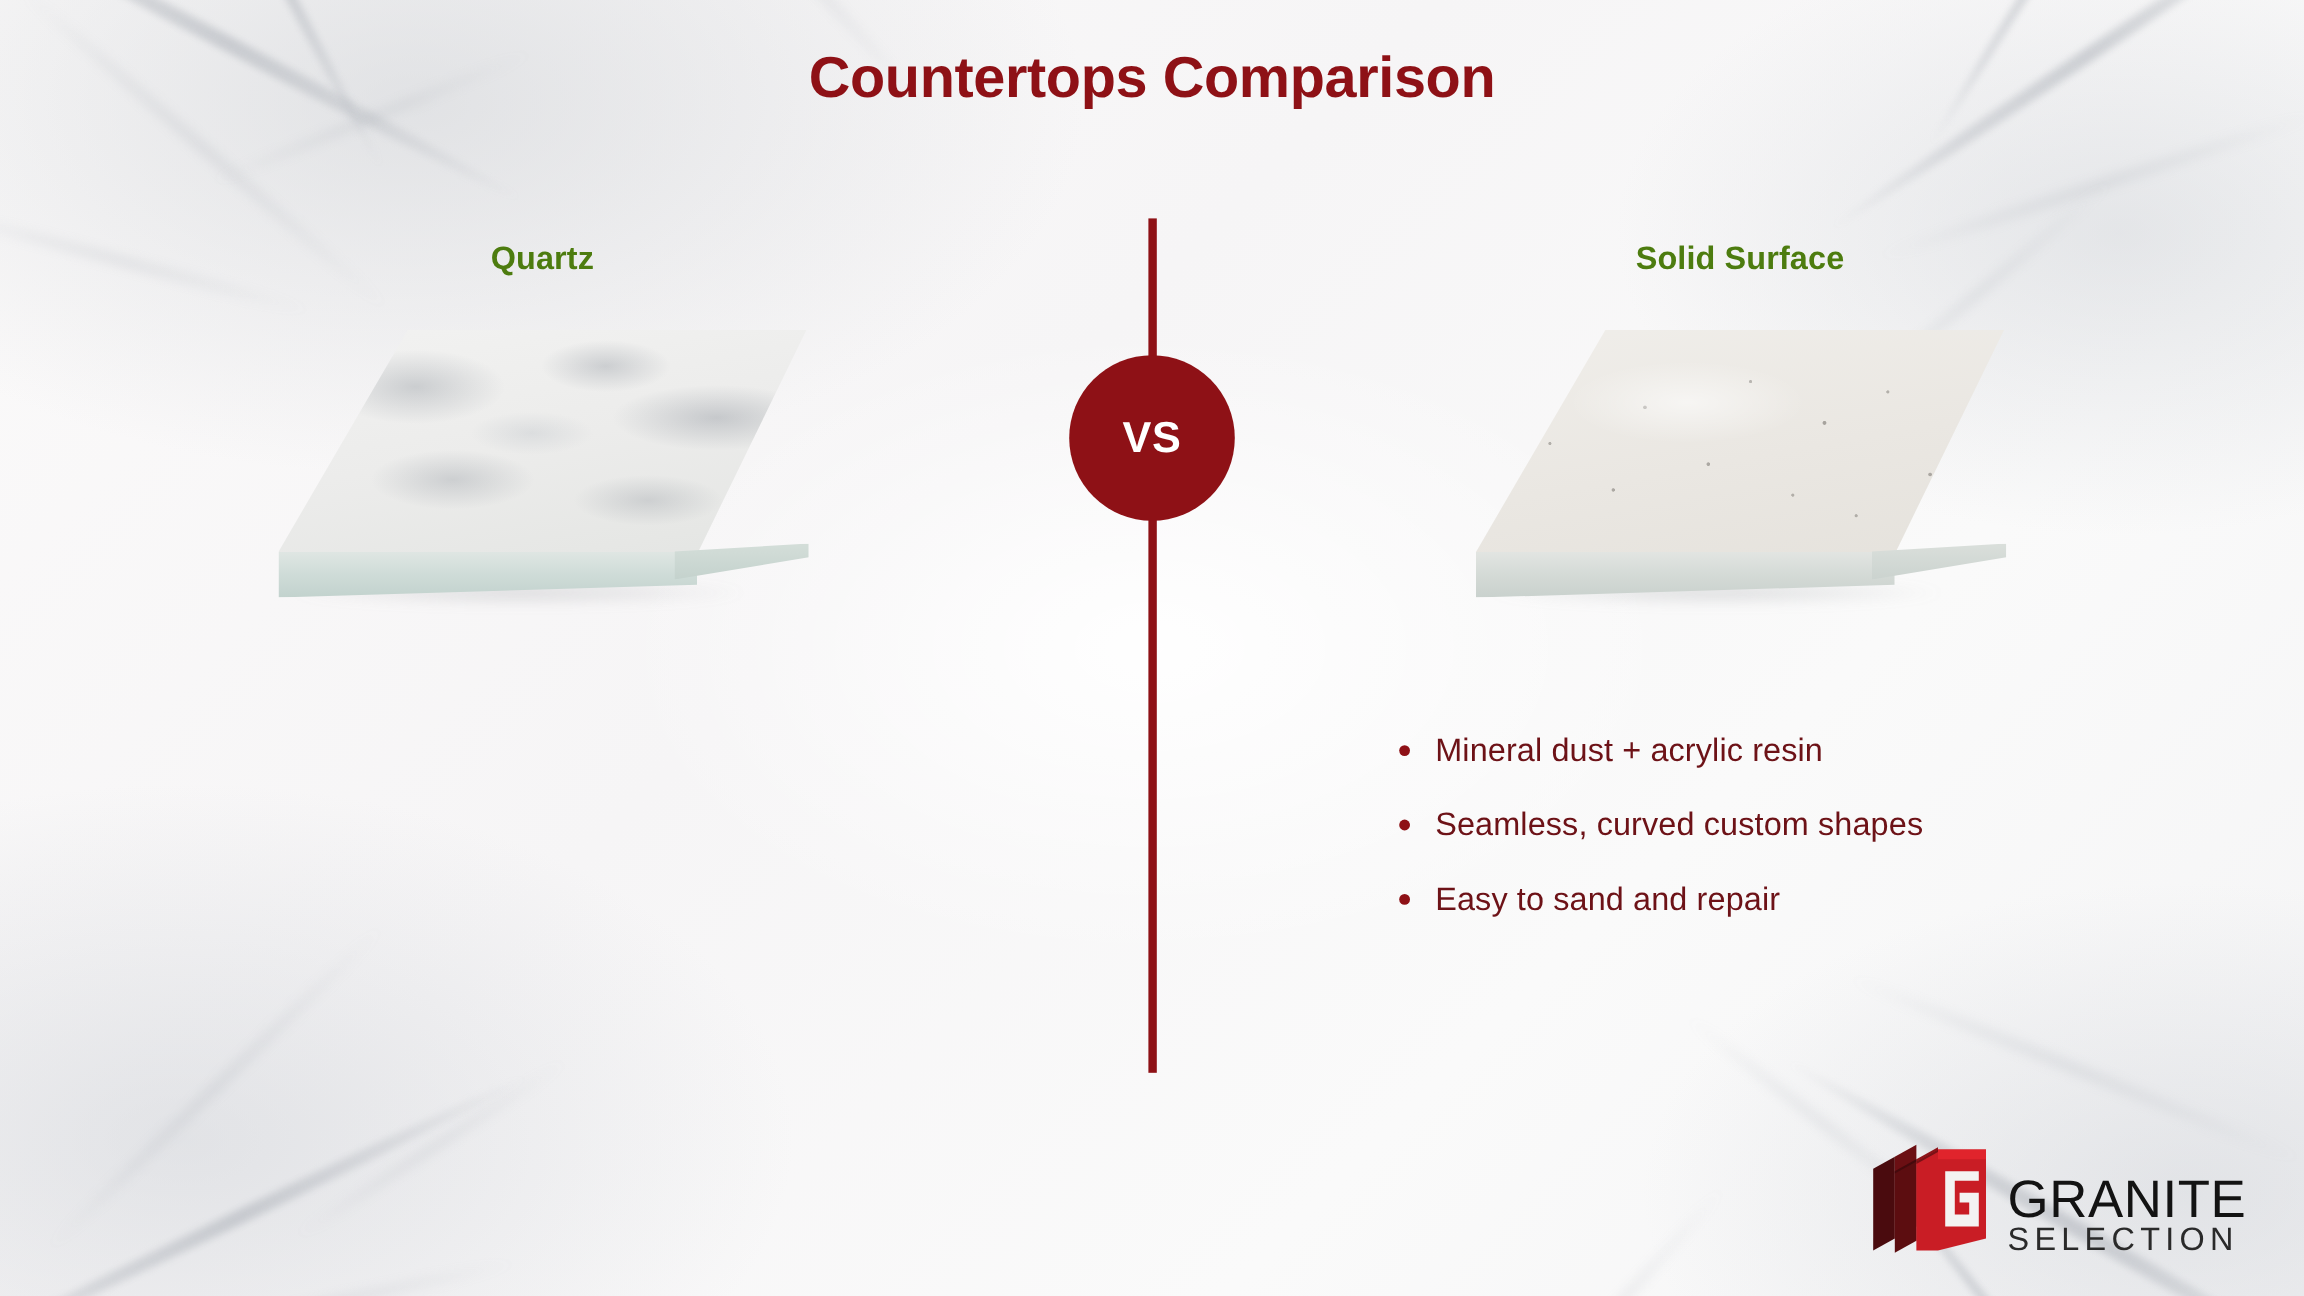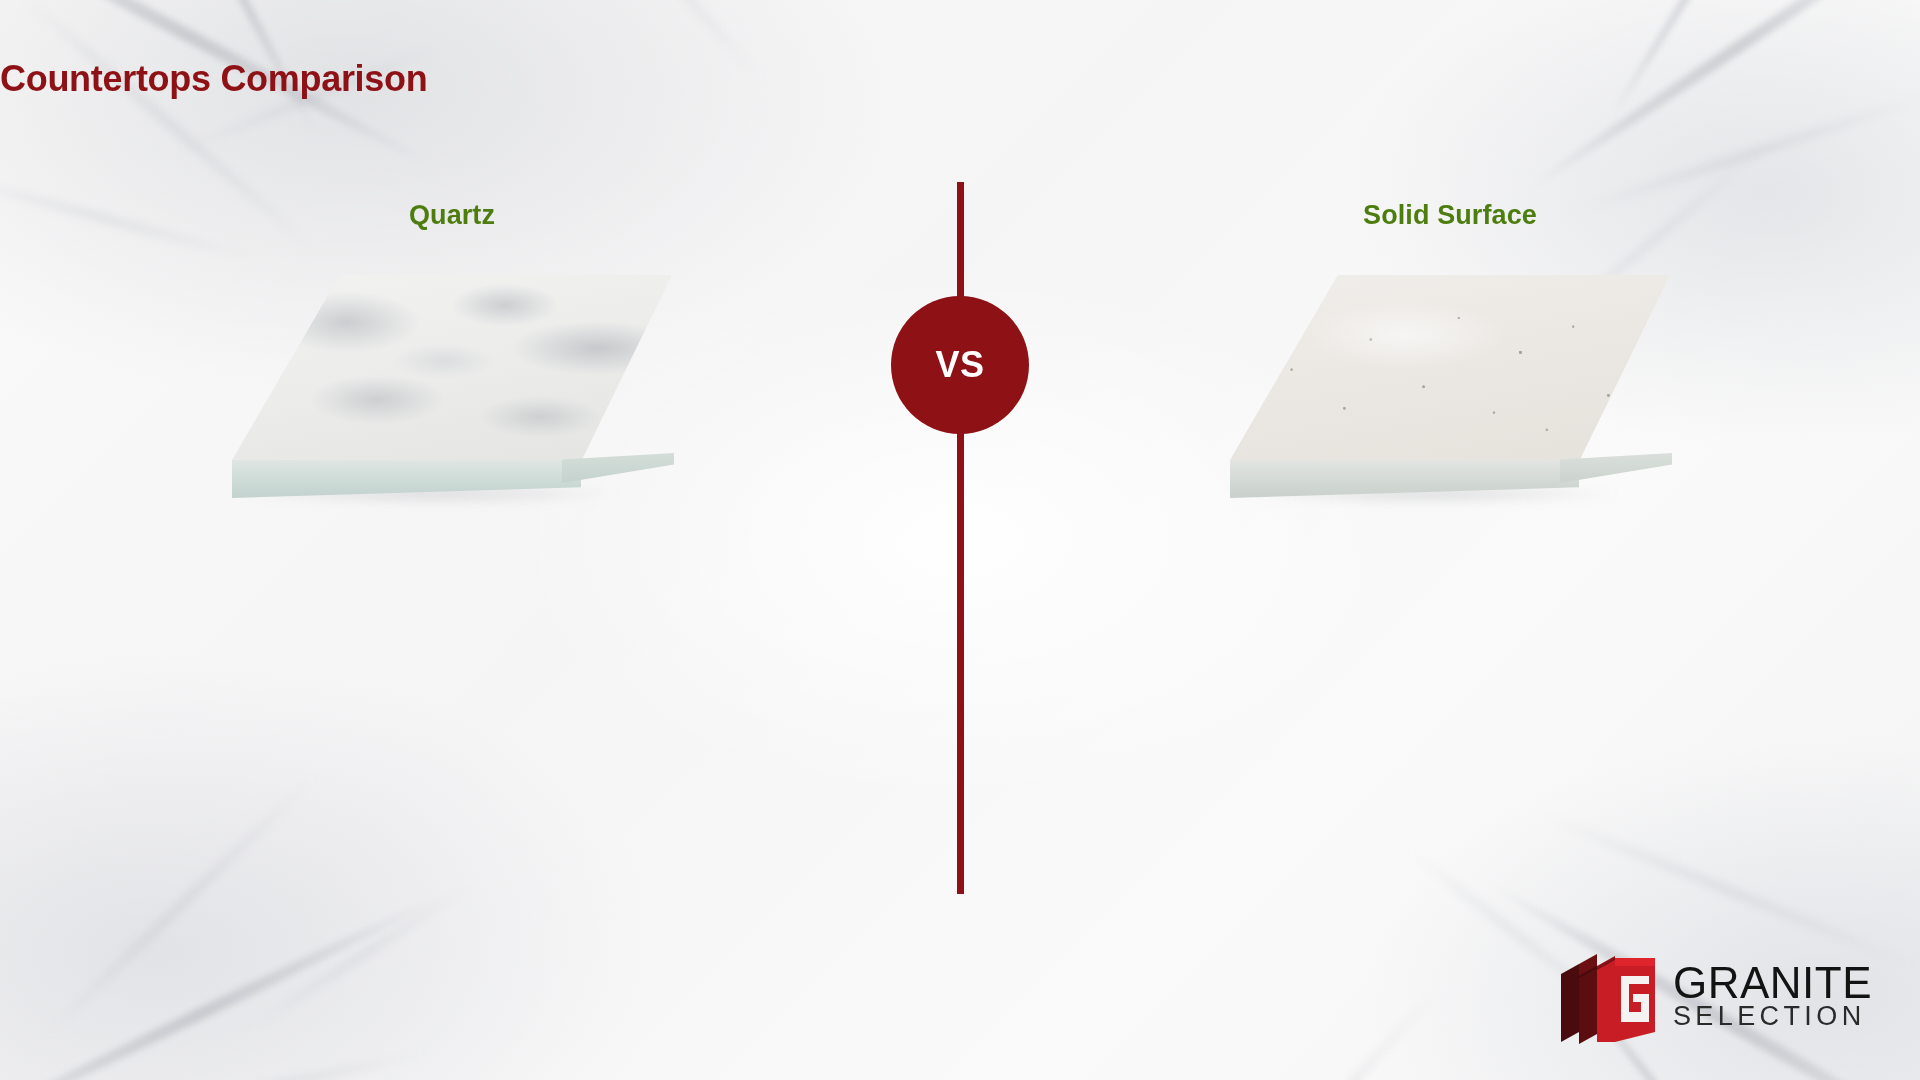--- a/index.html
+++ b/index.html
@@ -56,23 +56,23 @@
   .v15 { right:-20px; bottom:185px; width:420px; height:8px;  transform:rotate(22deg); }
   .v16 { right:90px;  bottom:-15px; width:340px; height:7px;  transform:rotate(52deg); }
   .v17 { right:250px; bottom:140px; width:300px; height:6px;  transform:rotate(38deg); }
 
   .v18 { left:520px;  top:-25px;  width:300px; height:6px; transform:rotate(48deg); }
   .v19 { right:430px; bottom:-20px; width:300px; height:6px; transform:rotate(-48deg); }
 
   
   .title {
     position:absolute;
-    top:58px; left:0; right:0;
-    text-align:left;
-    font-size:36px;
+    top:38px; left:0; right:0;
+    text-align:center;
+    font-size:48px;
     font-weight:bold;
     letter-spacing:-0.3px;
     color:#8e1116;
   }
 
   
   .column { position:absolute; top:200px; width:760px; }
   .column.left  { left:72px; }
   .column.right { left:1070px; }
 
@@ -214,21 +214,21 @@
     font-size:36px;
     font-weight:bold;
     letter-spacing:0.5px;
   }
 
   
   .logo {
     position:absolute;
     right:48px; bottom:34px;
     display:flex;
-    align-items:center;
+    align-items:flex-end;
     gap:16px;
   }
   .logo-mark { width:98px; height:100px; display:block; }
   .logo-text { display:flex; flex-direction:column; line-height:0.93; }
   .logo-text .l1 {
     font-size:44px;
     letter-spacing:0.5px;
     color:#131313;
     font-weight:400;
   }
@@ -286,20 +286,34 @@
 
     <div class="slab-wrap">
       <div class="slab solid">
         <div class="shadow"></div>
         <div class="top"></div>
         <div class="edge-front"></div>
         <div class="edge-side"></div>
       </div>
     </div>
 
+    <ul class="bullets">
+      <li>
+        <span class="dot"></span>
+        <span>Mineral dust + acrylic resin</span>
+      </li>
+      <li>
+        <span class="dot"></span>
+        <span>Seamless, curved custom shapes</span>
+      </li>
+      <li>
+        <span class="dot"></span>
+        <span>Easy to sand and repair</span>
+      </li>
+    </ul>
   </section>
 
   <div class="divider"></div>
   <div class="vs-badge">VS</div>
 
   <div class="logo">
     <svg class="logo-mark" viewBox="0 0 98 100">
 
       <polygon points="2,28 20,18 20,86 2,96" fill="#4a0b0e"></polygon>
       <polygon points="2,28 20,18 38,8 20,18" fill="#5c0d10"></polygon>

